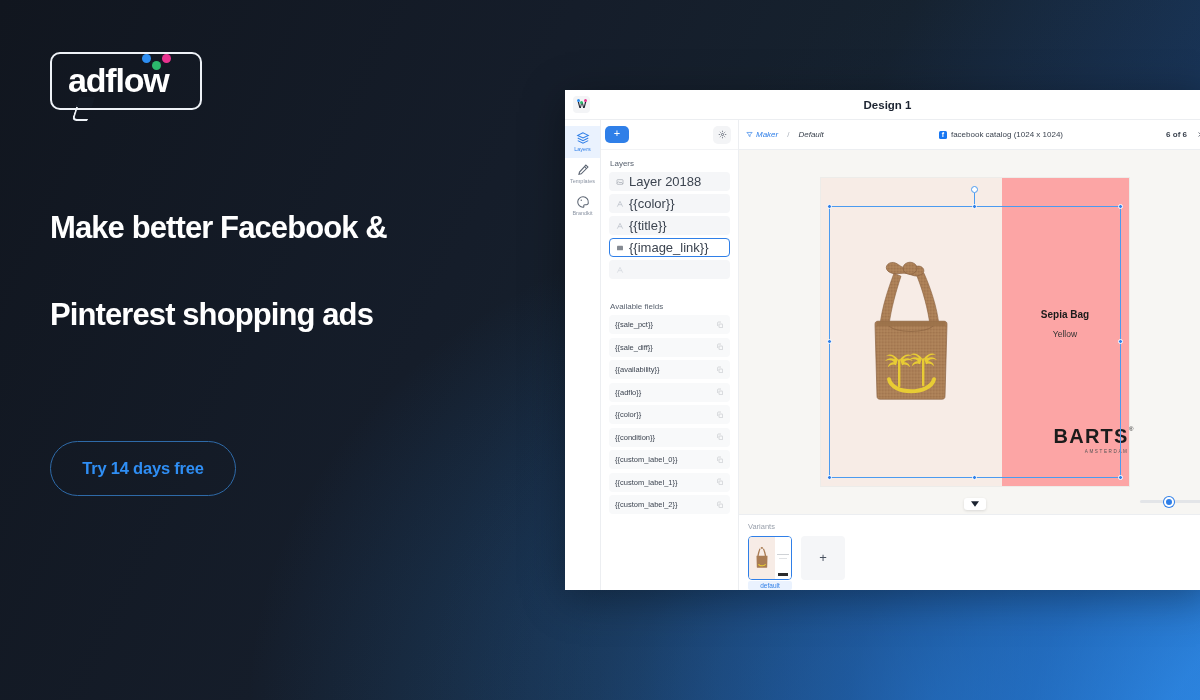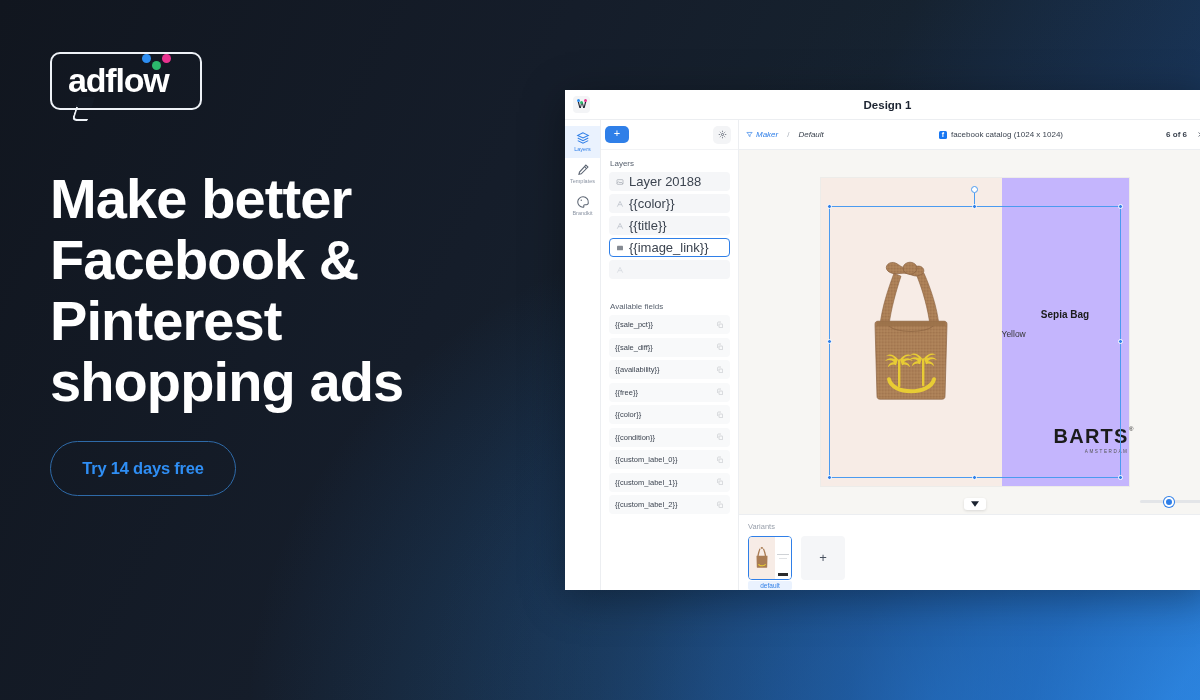--- a/index.html
+++ b/index.html
@@ -49,26 +49,26 @@
     display:flex; align-items:flex-end;
   }
   .logo-w { position:relative; display:inline-block; }
   .dot { position:absolute; width:9px; height:9px; border-radius:50%; }
   .dot.d1 { background:#2d8ef2; left:-1px;  top:-9px; }
   .dot.d2 { background:#2cba6d; left:9px;   top:-2px; }
   .dot.d3 { background:#e8338f; left:19px;  top:-9px; }
 
   
   h1 {
-    position:absolute; left:50px; top:168px;
+    position:absolute; left:50px; top:184px;
     width:400px;
     color:#ffffff;
-    font-size:56px;
+    font-size:31px;
     font-weight:bold;
-    line-height:61px;
+    line-height:87px;
     letter-spacing:-0.9px;
   }
 
   
   .cta {
     position:absolute; left:50px; top:441px;
     width:186px; height:55px;
     border:1.5px solid #2e6aa8;
     border-radius:28px;
     color:#2f8ef4;
@@ -195,27 +195,27 @@
     background:#f7f6f3; min-height:0;
     display:flex; align-items:center; justify-content:center;
   }
   .artboard {
     position:relative;
     width:308px; height:308px;
     display:flex; background:#fff;
     box-shadow:0 0 0 1px rgba(0,0,0,0.04);
   }
   .ab-left { flex:0 0 181px; background:#f7ece6; position:relative; }
-  .ab-right { flex:1 1 auto; background:#c4b5fd; position:relative; }
+  .ab-right { flex:1 1 auto; background:#fca5a5; position:relative; }
   .prod-title {
     position:absolute; left:0; right:0; top:131px; text-align:center;
     font-size:10px; font-weight:bold; color:#1b1b1b;
   }
   .prod-sub {
-    position:absolute; left:0; right:0; top:151px; text-align:left;
+    position:absolute; left:0; right:0; top:151px; text-align:center;
     font-size:8.5px; color:#333;
   }
   .brand {
     position:absolute; left:0; right:0; bottom:32px; text-align:right;
   }
   .brand-name {
     font-size:20px; font-weight:bold; color:#1b1b1b;
     letter-spacing:1.2px; position:relative; display:inline-block;
   }
   .brand-reg { position:absolute; top:1px; right:-6px; font-size:6px; font-weight:normal; }
@@ -410,21 +410,21 @@
             </svg>
         </div>
         <div class="frow">
           <span>{{availability}}</span>
           <svg class="copy" viewBox="0 0 24 24" fill="none" stroke="#3c4450" stroke-width="2">
               <rect x="9" y="9" width="11" height="11" rx="2"></rect>
               <path d="M5 15V5a2 2 0 012-2h8"></path>
             </svg>
         </div>
         <div class="frow">
-          <span>{{free}}</span>
+          <span>{{adflo}}</span>
           <svg class="copy" viewBox="0 0 24 24" fill="none" stroke="#3c4450" stroke-width="2">
               <rect x="9" y="9" width="11" height="11" rx="2"></rect>
               <path d="M5 15V5a2 2 0 012-2h8"></path>
             </svg>
         </div>
         <div class="frow">
           <span>{{color}}</span>
           <svg class="copy" viewBox="0 0 24 24" fill="none" stroke="#3c4450" stroke-width="2">
               <rect x="9" y="9" width="11" height="11" rx="2"></rect>
               <path d="M5 15V5a2 2 0 012-2h8"></path>

